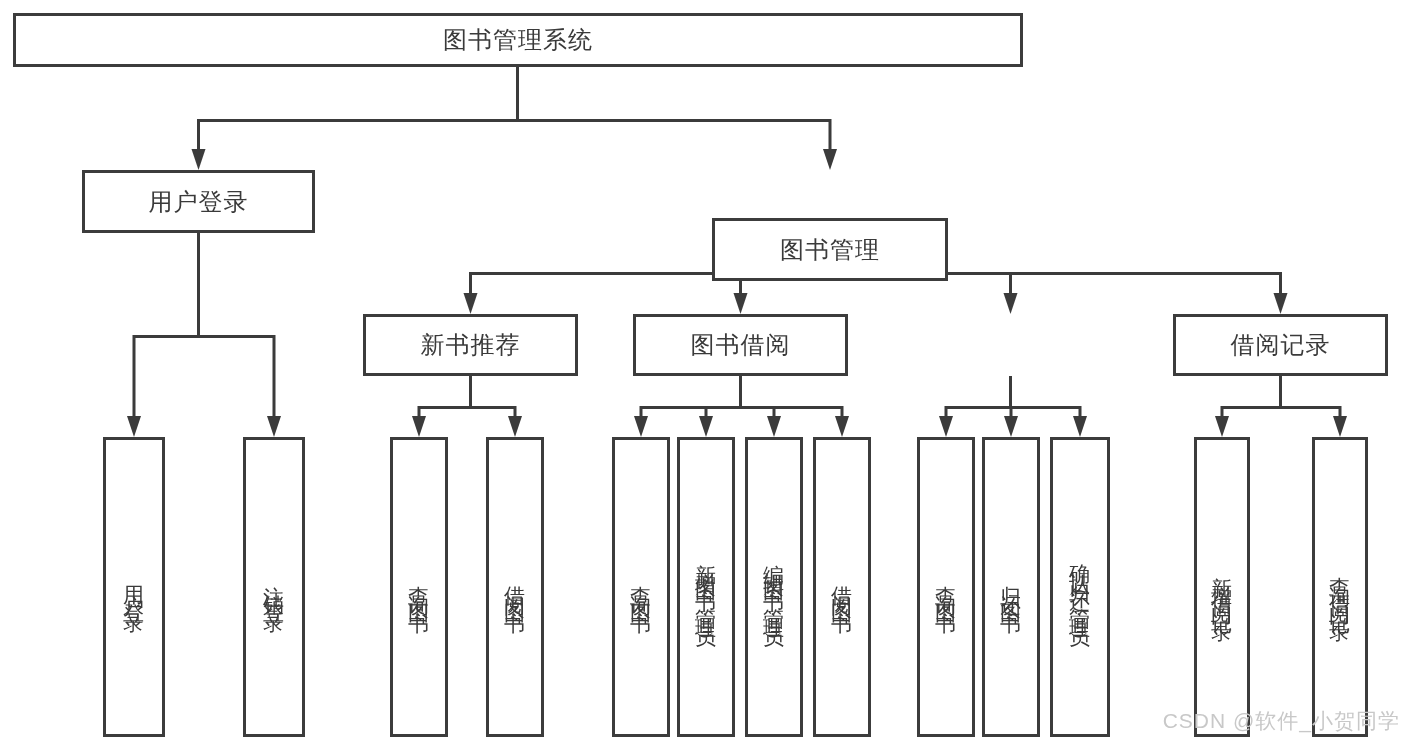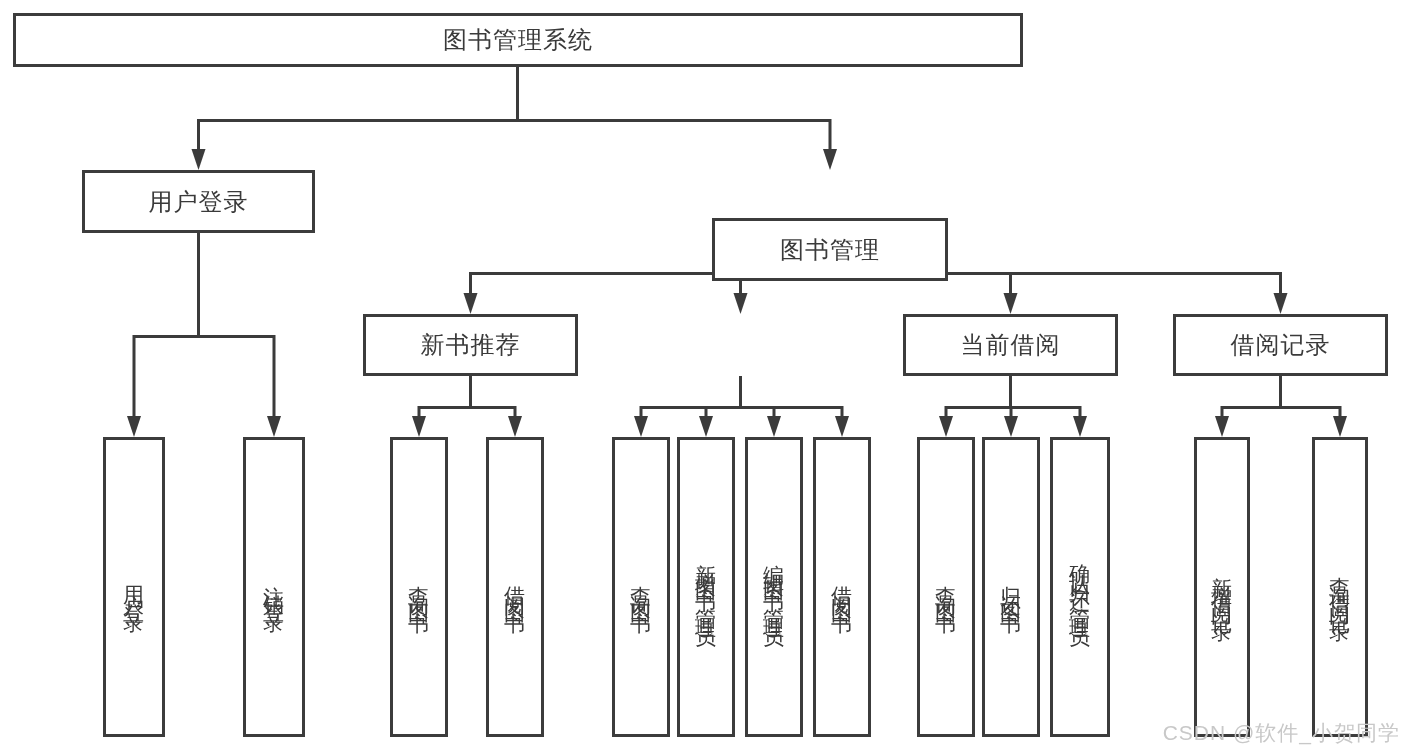--- a/index.html
+++ b/index.html
@@ -57,21 +57,21 @@
   .lf-3c { left: 745px;  width: 58px; }
   .lf-3d { left: 813px;  width: 58px; }
   .lf-4a { left: 917px;  width: 58px; }
   .lf-4b { left: 982px;  width: 58px; }
   .lf-4c { left: 1050px; width: 60px; }
   .lf-5a { left: 1194px; width: 56px; }
   .lf-5b { left: 1312px; width: 56px; }
   .watermark {
     position: absolute;
     right: 5px;
-    bottom: 0;
+    bottom: 12px;
     font-size: 21px;
     color: #c8c8c8;
     letter-spacing: 1px;
     z-index: 10;
   }
 </style>
 </head>
 <body>
 
 <div class="stage">
@@ -133,21 +133,21 @@
       <polygon points="1340,437 1333,416 1347,416"></polygon>
     </g>
   </svg>
 
   <div class="hbox b-root">图书管理系统</div>
 
   <div class="hbox b-login">用户登录</div>
   <div class="hbox b-mgmt">图书管理</div>
 
   <div class="hbox b-l3 b-new">新书推荐</div>
-  <div class="hbox b-l3 b-cur">当前借阅</div>
+  <div class="hbox b-l3 b-bor">图书借阅</div>
   <div class="hbox b-l3 b-rec">借阅记录</div>
 
   <div class="vbox leaf lf-1a">
       <span>用户登录</span>
     </div>
   <div class="vbox leaf lf-1b">
       <span>注销登录</span>
     </div>
 
   <div class="vbox leaf lf-2a">

